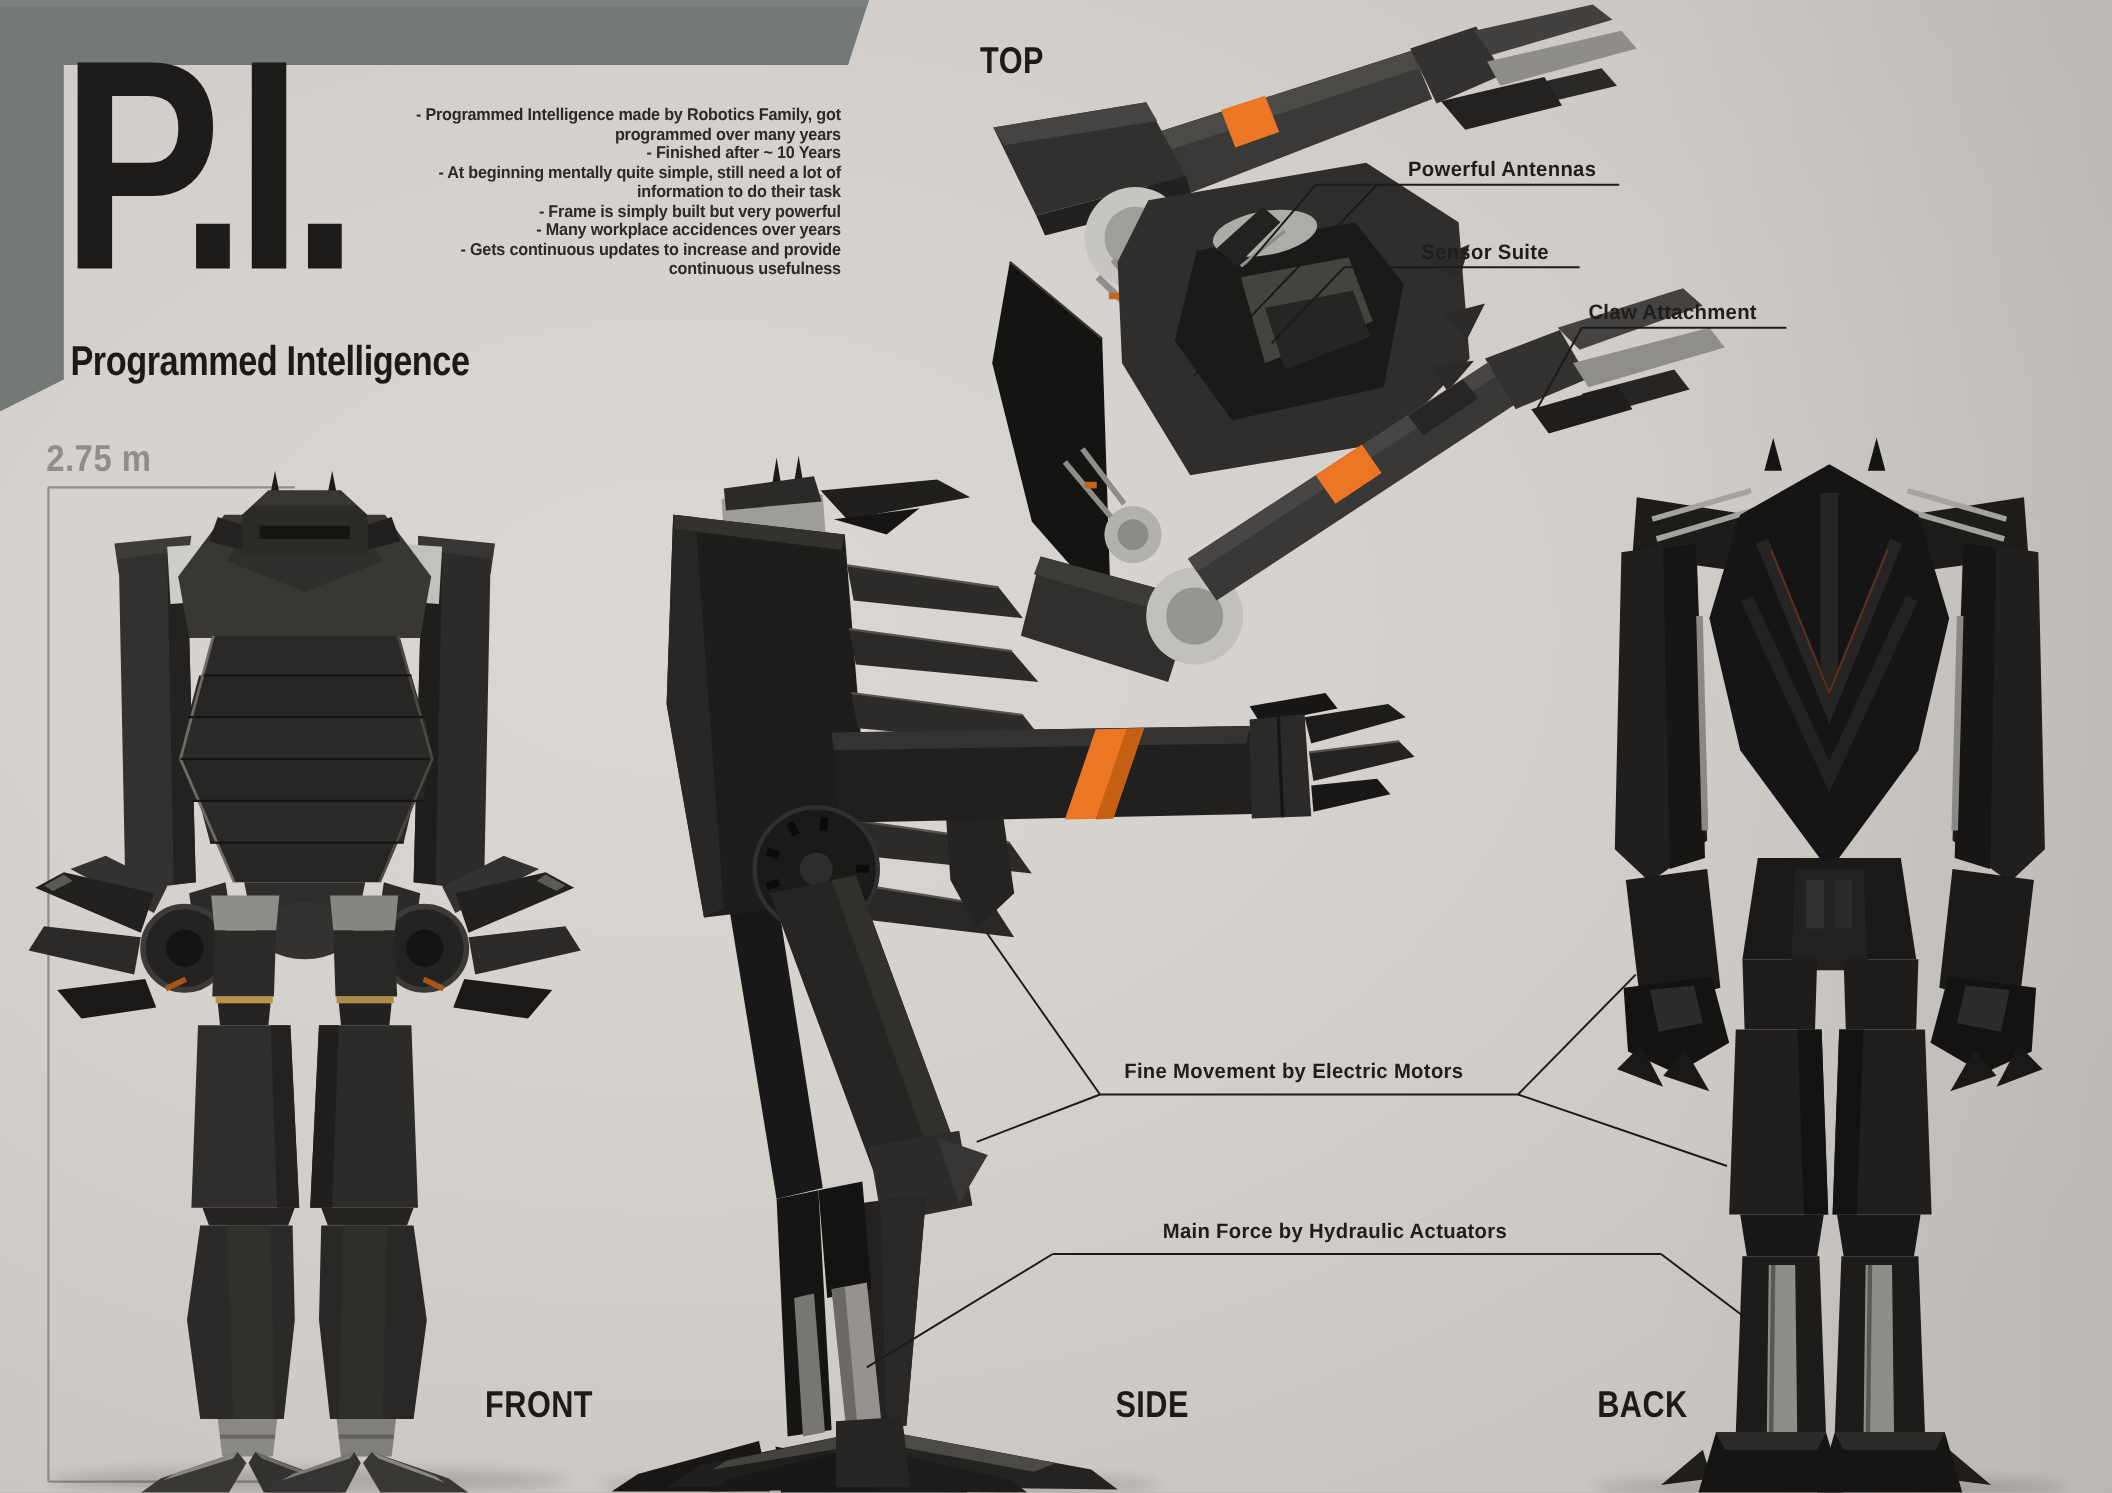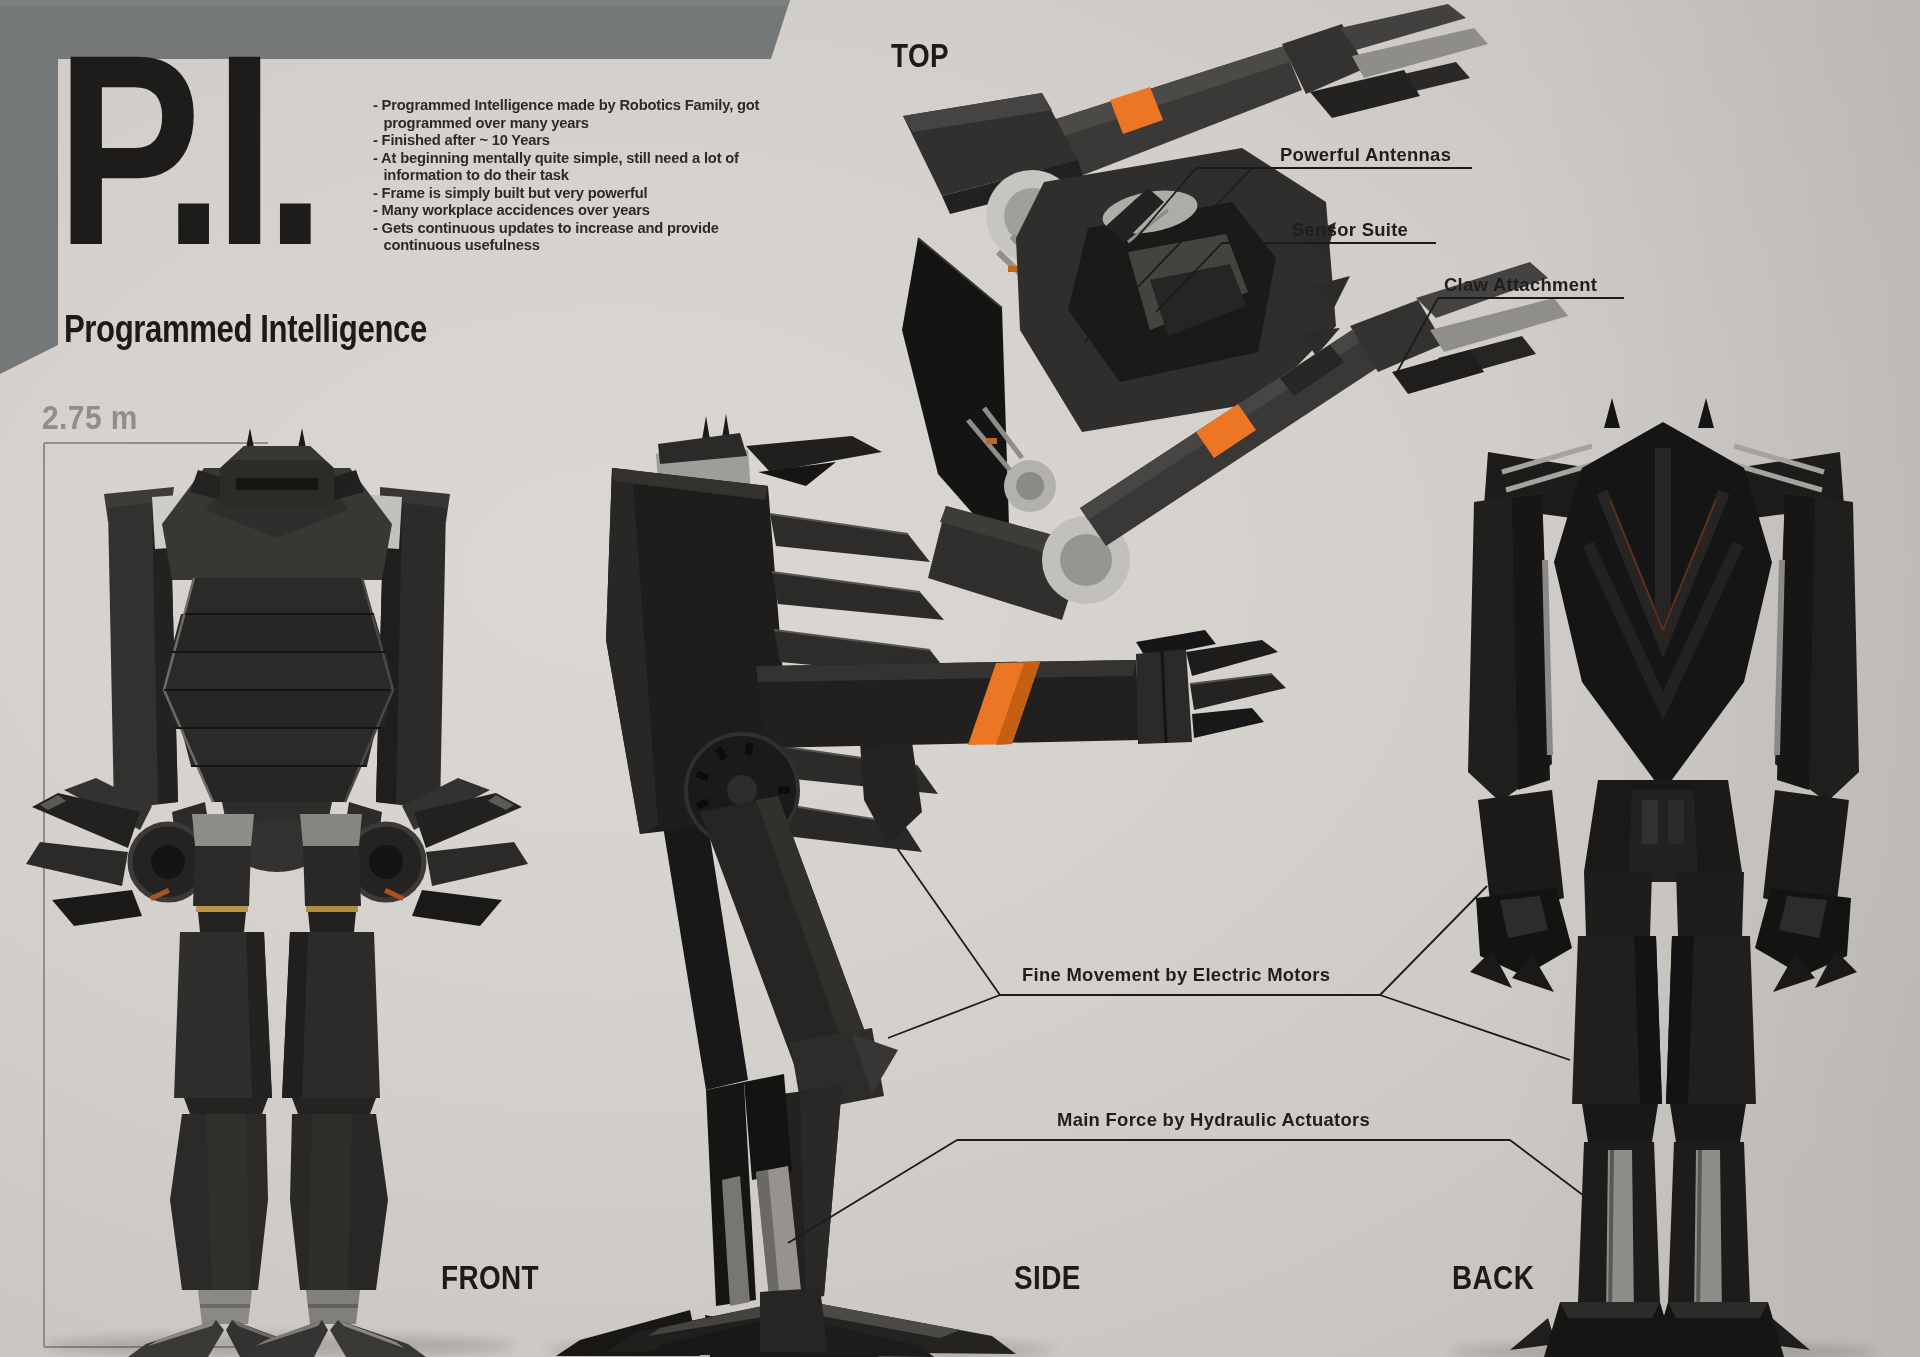--- a/index.html
+++ b/index.html
@@ -5,20 +5,21 @@
   :root{
     --bg:#d4d1cd; --banner:#747879; --ink:#1d1c1b; --muted:#8f8e8b; --accent:#ec7623;
   }
   html,body{margin:0;padding:0;background:#b9b6b2;}
   .sheet{
     position:relative; width:1920px; height:1357px; overflow:hidden;
     font-family:"Liberation Sans", sans-serif; color:var(--ink);
     background:
       linear-gradient(to right, rgba(0,0,0,0) 78%, rgba(0,0,0,.06) 100%),
       radial-gradient(ellipse 1500px 1000px at 32% 42%, #dbd8d4 0%, #d4d1cd 48%, #c7c4c0 100%);
+    text-align: right;
   }
   .abs{position:absolute;}
   svg{position:absolute;left:0;top:0;display:block;}
   
   .logo{
     left:56px; top:44px; font-size:272px; line-height:212px; font-weight:900;
     letter-spacing:-12px; transform:scaleX(.8); transform-origin:left top; color:var(--ink);
   }
   .subtitle{
     left:64px; top:308px; font-size:38px; font-weight:800; letter-spacing:-.5px;

